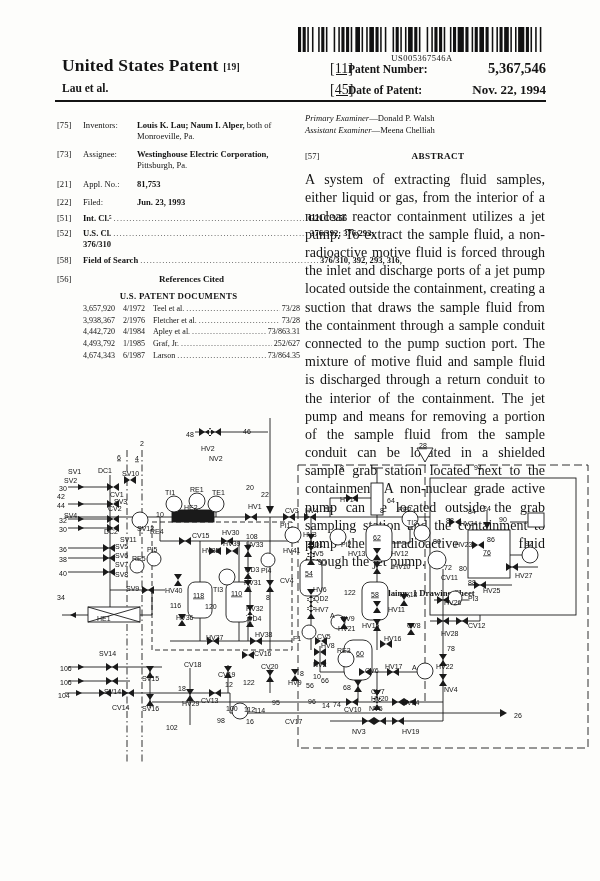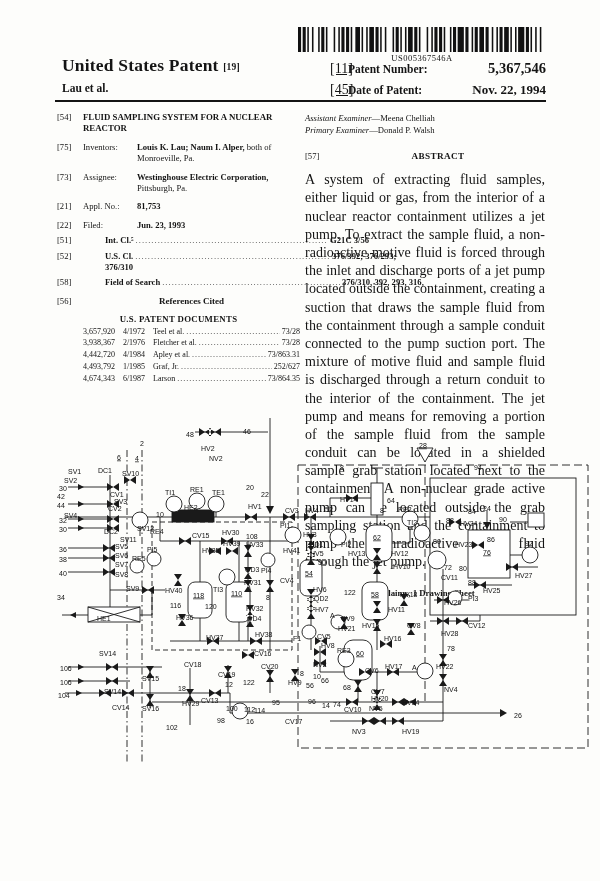--- a/index.html
+++ b/index.html
@@ -20,21 +20,21 @@
   .rule{position:absolute;left:55px;top:100px;width:491px;height:2px;background:#141414;}
   #col-left{position:absolute;left:57px;top:112px;width:243px;font-size:8.6px;line-height:1.28;}
   #col-right{position:absolute;left:305px;top:112px;width:240px;font-size:8.6px;line-height:1.3;}
   .tag{width:26px;flex:none;}
   .title-row{display:flex;}
   .ititle{font-weight:bold;font-size:8.8px;line-height:1.3;}
   .bib-row{display:flex;margin-top:7.5px;}
   .bib-row .lbl{width:54px;flex:none;}
   .bib-row .val{flex:1;}
   .b{font-weight:bold;}
-  .cls-row{display:flex;margin-top:4.5px;gap:22px;}
+  .cls-row{display:flex;margin-top:4.5px;}
   .cls-line1{display:flex;flex:1;}
   .cls-wrap{flex:1;}
   .dots{flex:1;overflow:hidden;white-space:nowrap;margin:0 2px;color:#333;}
   .dots::after{content:"..................................................................";letter-spacing:1px;}
   .cls-val{font-weight:bold;white-space:nowrap;}
   .cls-cont{font-weight:bold;}
   .refcited-row{display:flex;margin-top:8px;}
   .rc{flex:1;text-align:center;font-weight:bold;font-size:9px;}
   .uspd{text-align:center;font-weight:bold;font-size:8.8px;margin-top:6px;letter-spacing:.3px;}
   .ref-row{display:flex;font-size:8px;margin-top:1.5px;padding-left:14px;}
@@ -124,24 +124,20 @@
   </div>
   <div class="num-row" style="top:82px">
     <span class="rtag">[45]</span>
     <span class="rlbl">Date of Patent:</span>
     <span class="rval">Nov. 22, 1994</span>
   </div>
 
   <div class="rule"></div>
 
   <div id="col-left">
-    <div class="title-row">
-      <span class="tag">[54]</span>
-      <span class="ititle">FLUID SAMPLING SYSTEM FOR A NUCLEAR REACTOR</span>
-    </div>
     <div id="biblio">
         <div class="bib-row">
           <span class="tag">[75]</span>
           <span class="lbl">Inventors:</span>
           <span class="val"><span class="b">Louis K. Lau; Naum I. Alper,</span><span class="r"> both of Monroeville, Pa.</span></span>
         </div>
         <div class="bib-row">
           <span class="tag">[73]</span>
           <span class="lbl">Assignee:</span>
           <span class="val"><span class="b">Westinghouse Electric Corporation,</span><span class="r"> Pittsburgh, Pa.</span></span>
@@ -229,22 +225,22 @@
           <span class="rdate">6/1987</span>
           <span class="rname">Larson</span>
           <span class="rdots"></span>
           <span class="rcls">73/864.35</span>
         </div>
       </div>
   </div>
 
   <div id="col-right">
     <div id="examiners">
+        <div class="exam-line"><span class="el">Primary Examiner</span><span>—Donald P. Walsh</span></div>
         <div class="exam-line"><span class="el">Assistant Examiner</span><span>—Meena Chelliah</span></div>
-        <div class="exam-line"><span class="el">Primary Examiner</span><span>—Donald P. Walsh</span></div>
       </div>
     <div class="abs-head">
       <span class="tag">[57]</span>
       <span class="ah">ABSTRACT</span>
     </div>
     <p id="abstract">A system of extracting fluid samples, either liquid or gas, from the interior of a nuclear reactor containment utilizes a jet pump. To extract the sample fluid, a non-radioactive motive fluid is forced through the inlet and discharge ports of a jet pump located outside the containment, creating a suction that draws the sample fluid from the containment through a sample conduit connected to the pump suction port. The mixture of motive fluid and sample fluid is discharged through a return conduit to the interior of the containment. The jet pump and means for removing a portion of the sample fluid from the sample conduit can be located in a shielded sample grab station located next to the containment. A non-nuclear grade active pump can be located outside the grab sampling station and the containment to pump the nonradioactive motive fluid through the jet pump.</p>
     <div id="claims">7 Claims, 1 Drawing Sheet</div>
   </div>
 
   <div id="figure">

